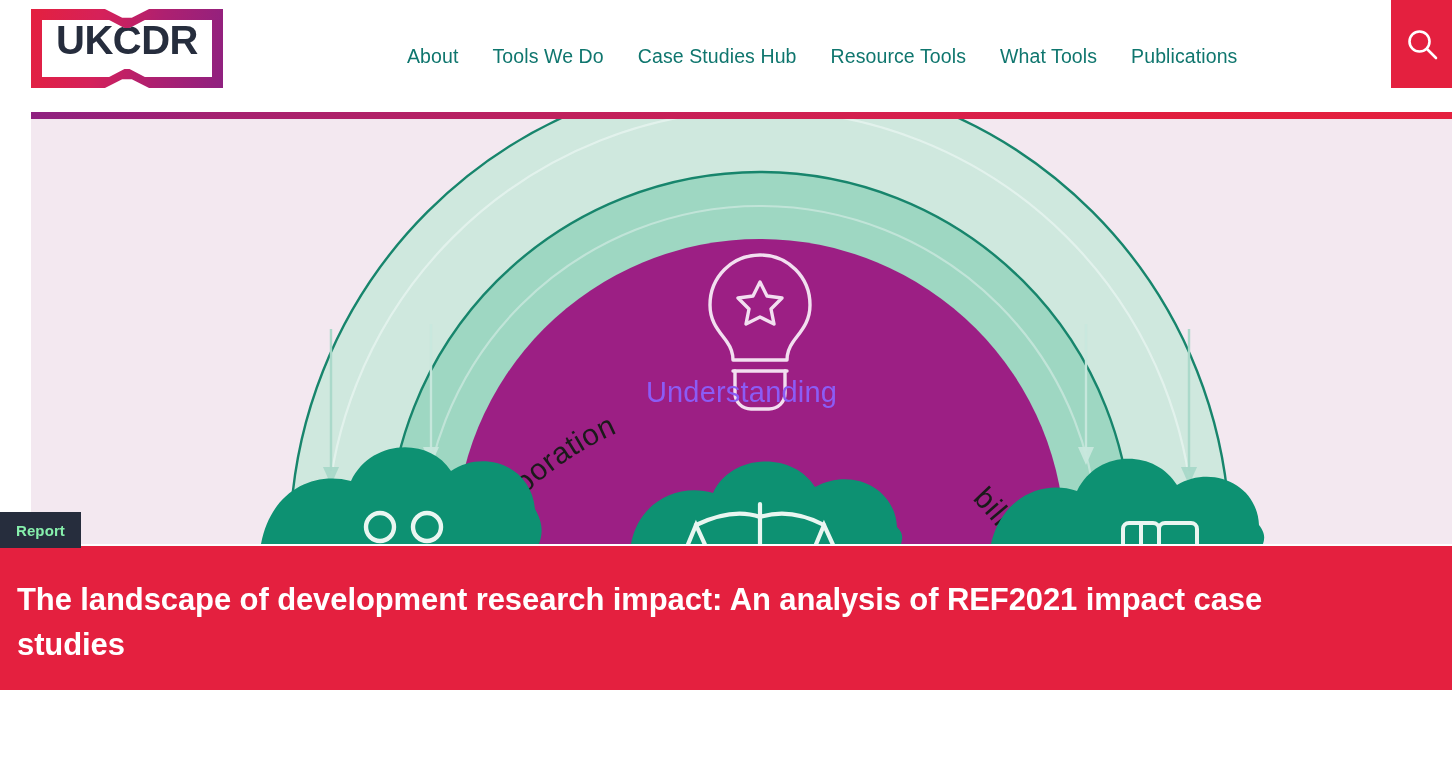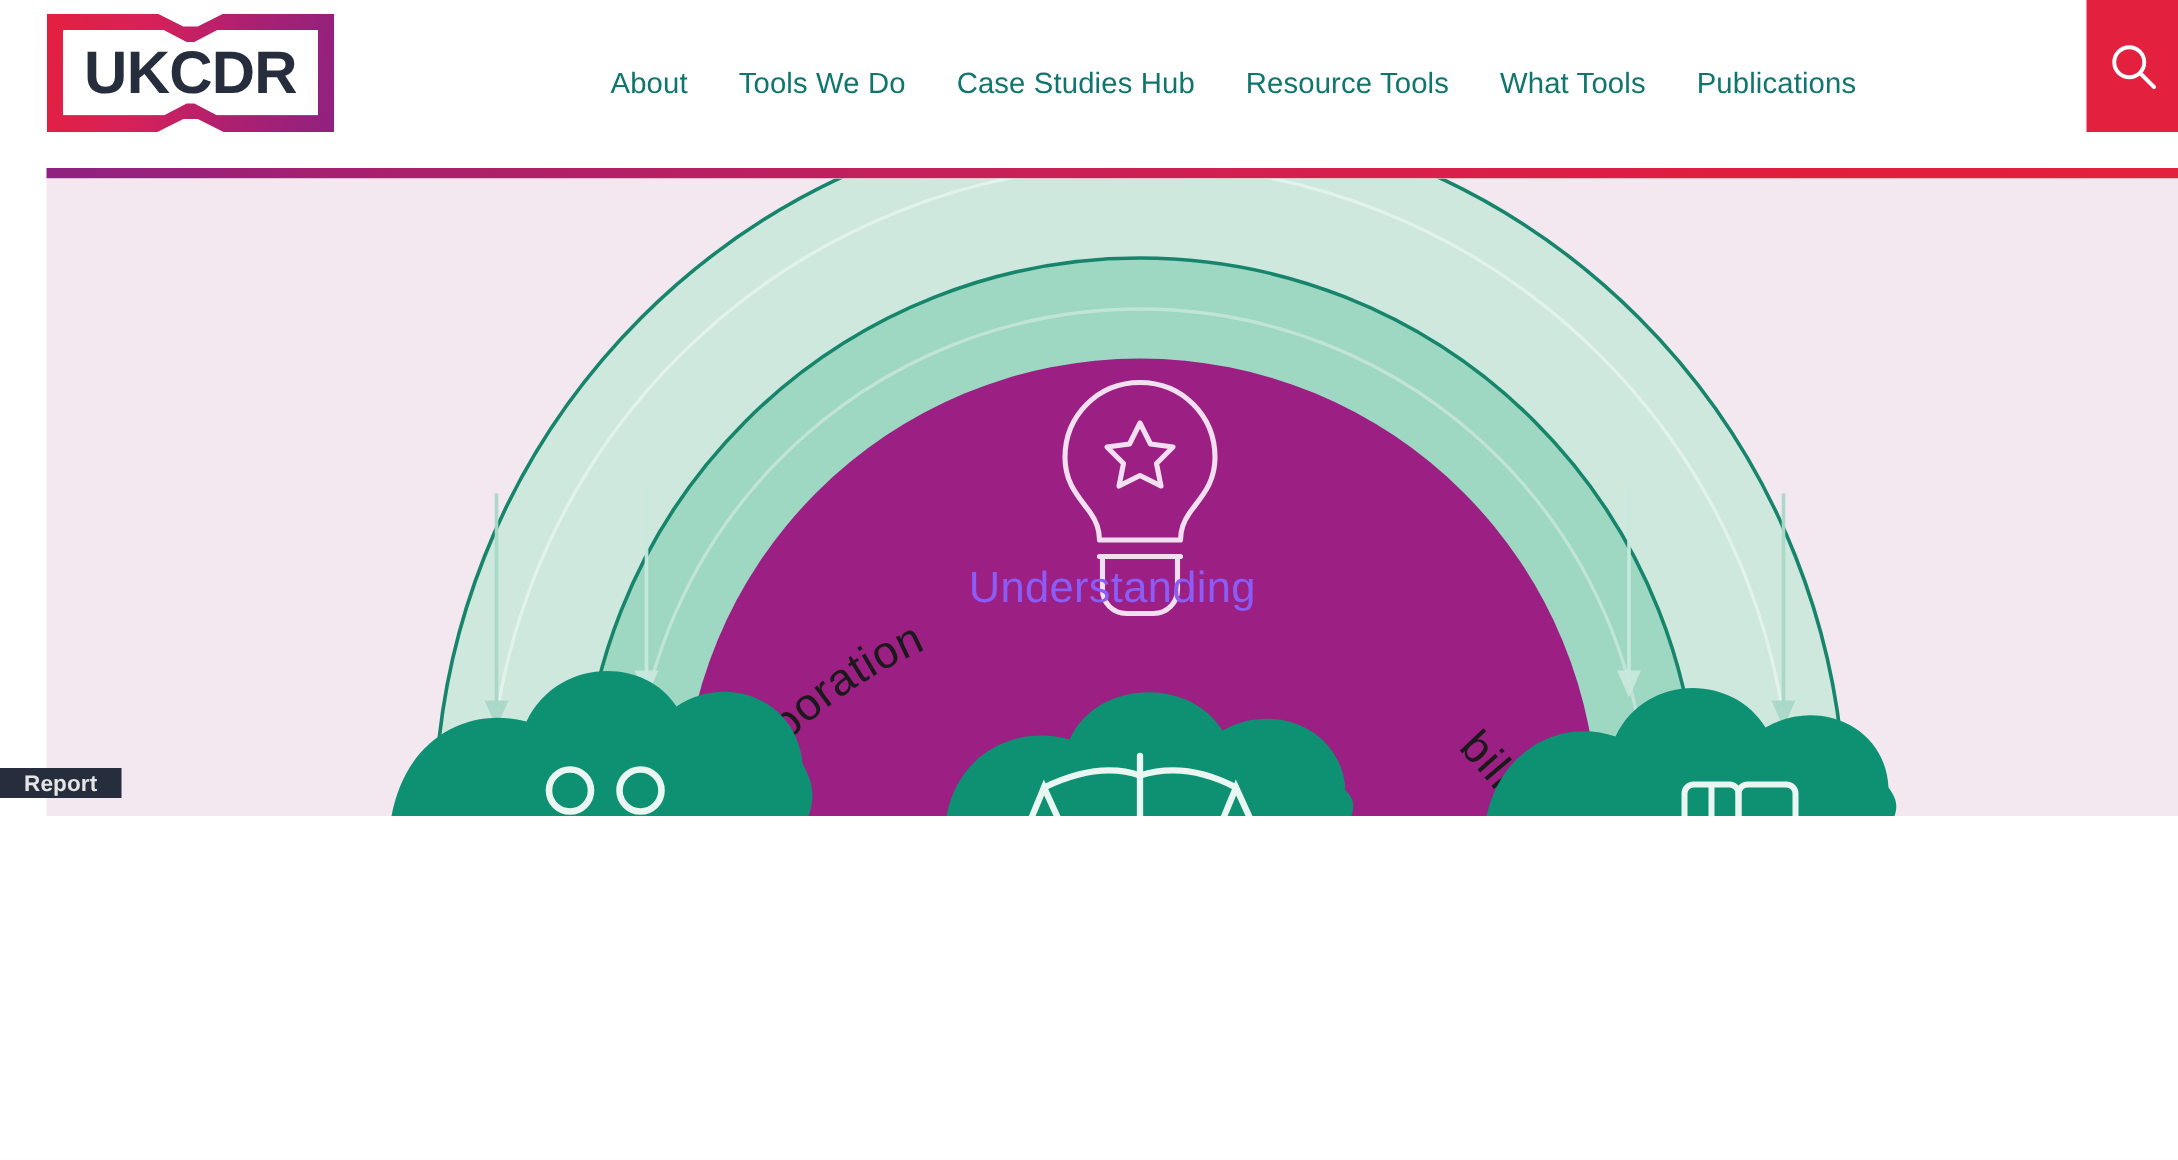--- a/index.html
+++ b/index.html
@@ -36,21 +36,21 @@
     clip-path: polygon(
       0% 0%, 38.5% 0%, 47.5% 11%, 52.5% 11%, 61.5% 0%, 100% 0%,
       100% 100%, 61.5% 100%, 52.5% 89%, 47.5% 89%, 38.5% 100%, 0% 100%);
   }
   .logo-inner {
     position: absolute; left: 11px; top: 11px; right: 11px; bottom: 11px;
     background: #ffffff;
     clip-path: polygon(
       0% 0%, 39.5% 0%, 48.5% 14%, 51.5% 14%, 60.5% 0%, 100% 0%,
       100% 100%, 60.5% 100%, 51.5% 86%, 48.5% 86%, 39.5% 100%, 0% 100%);
-    display: flex; align-items: center; justify-content: center;
+    display: flex; justify-content: center;
   }
   .logo-text {
     font-size: 40px; font-weight: 700; letter-spacing: -0.5px;
     color: #262d3d; line-height: 1;
   }
 
   
   .main-nav {
     position: absolute; left: 390px; top: 0; height: 112px;
     display: flex; align-items: center; gap: 0;
@@ -95,22 +95,22 @@
     color: #8b5cf6;
     font-size: 29px;
     line-height: 1.32;
     letter-spacing: 0.2px;
     pointer-events: none;
   }
 
   
   .report-badge {
     position: absolute; left: 0; top: 512px;
-    height: 20px; padding: 0 16px;
-    background: #262d3d; color: #e5e5e5;
+    height: 36px; padding: 0 16px;
+    background: #262d3d; color: #86efac;
     font-size: 15px; font-weight: 700; letter-spacing: 0.1px;
     display: flex; align-items: center;
     z-index: 6;
   }
 
   
   .title-banner {
     position: absolute; left: 0; top: 546px;
     width: 1452px; height: 144px;
     background: #e4203f;
@@ -262,15 +262,18 @@
       </g>
     </svg>
 
     <div class="hero-center-label">
       <div>Understanding</div>
     </div>
   </section>
 
   <div class="report-badge">Report</div>
 
+  <div class="title-banner">
+    <h1 class="title-text">The landscape of development research impact: An analysis of REF2021 impact case studies</h1>
+  </div>
 
   <div class="below-fold"></div>
 </div>
 
 </body></html>

